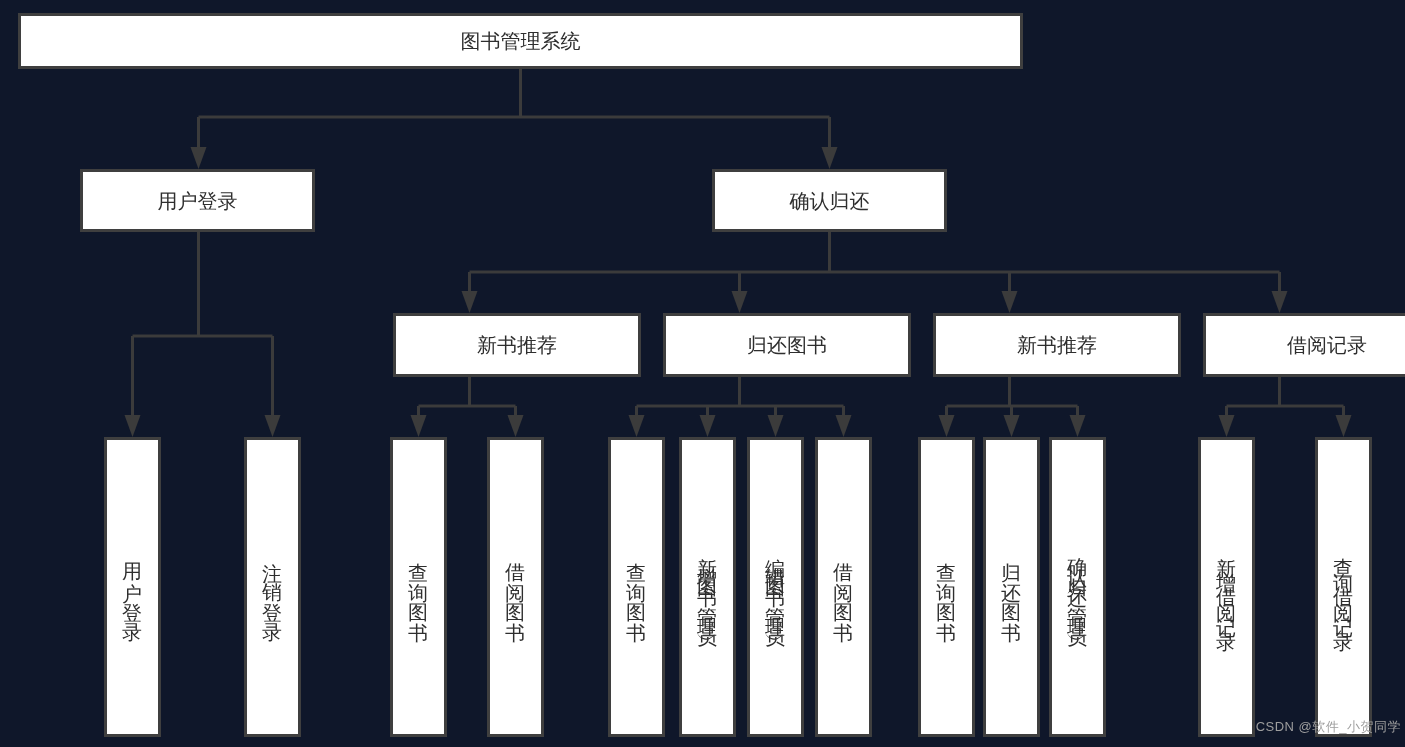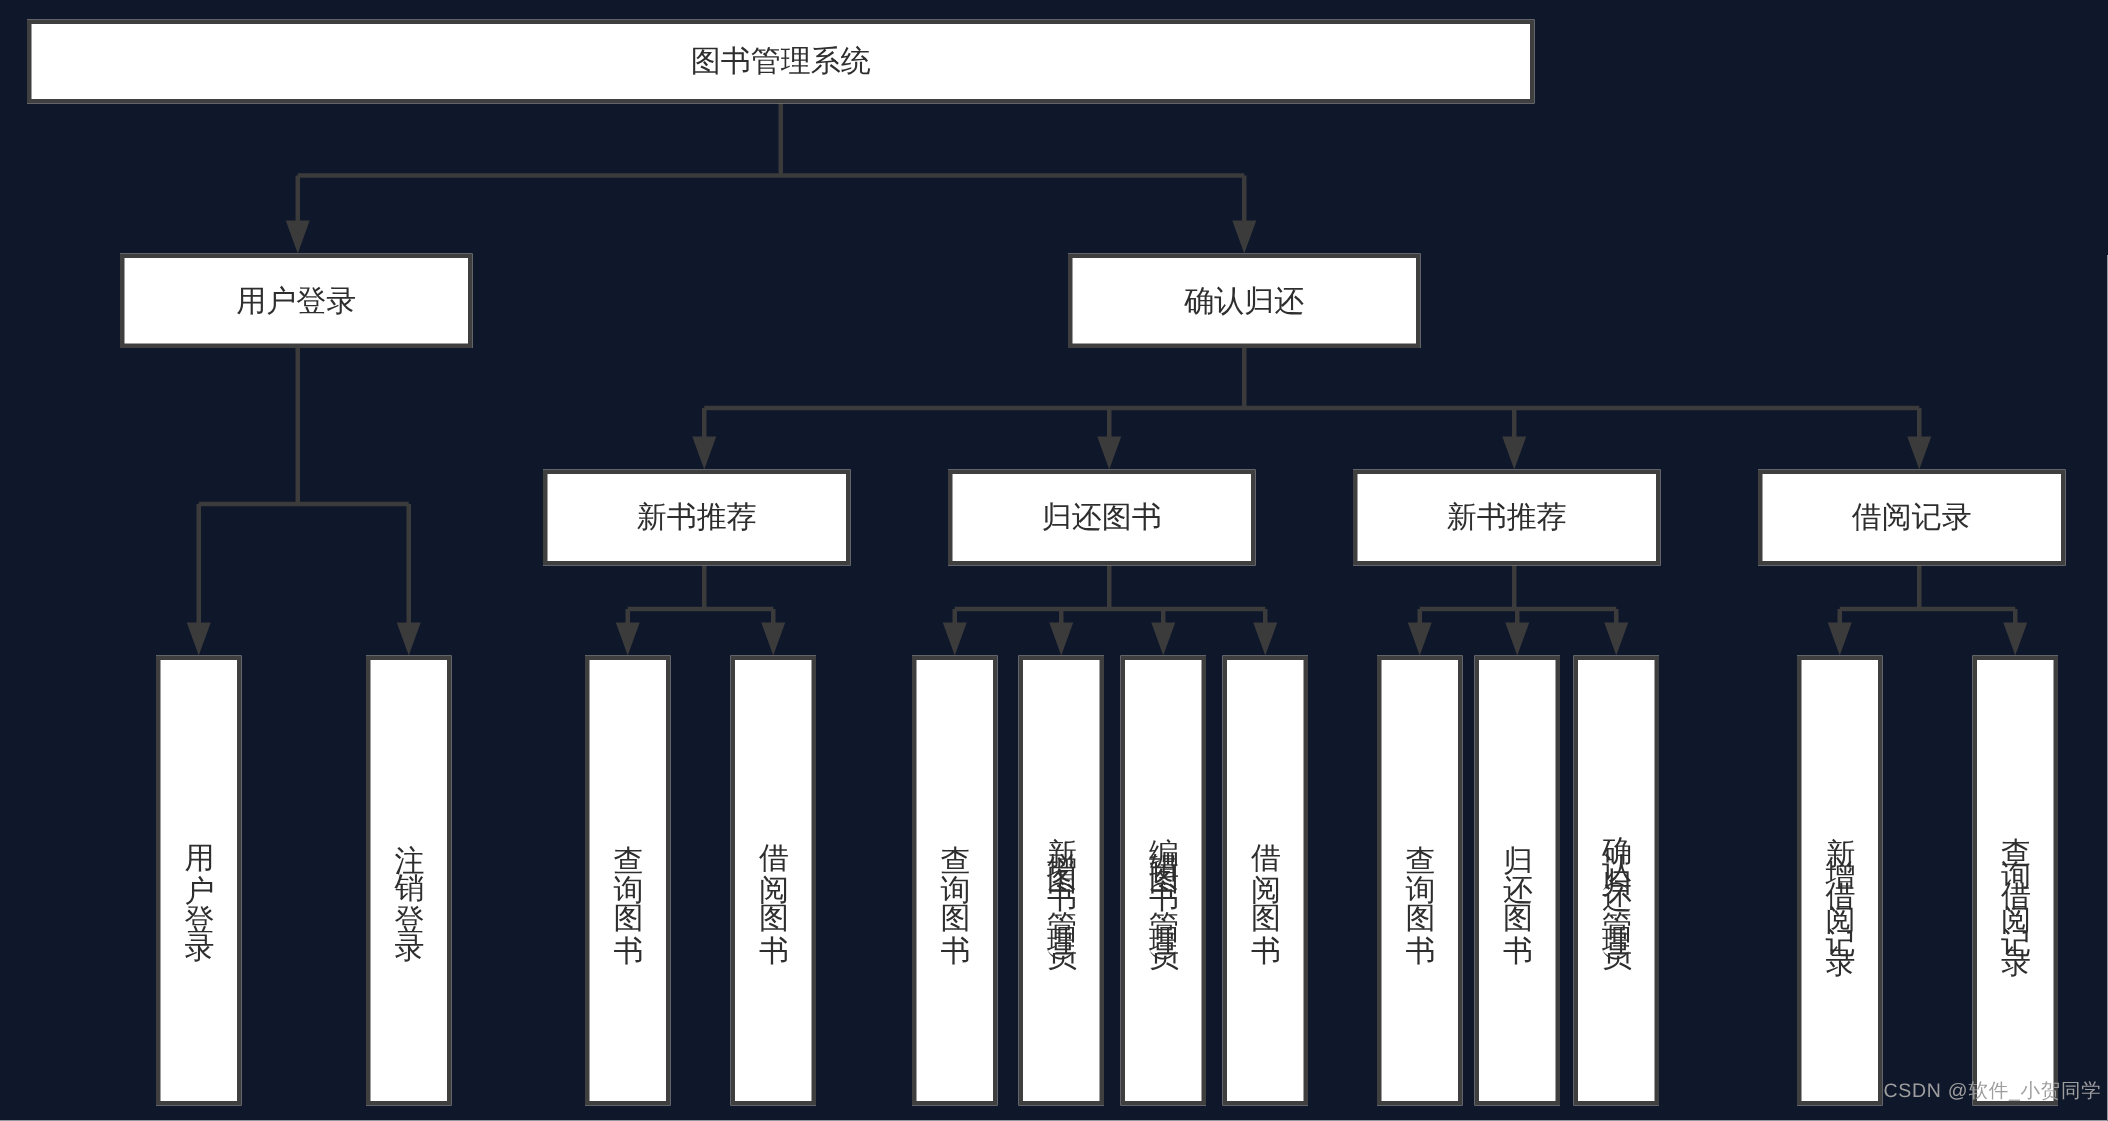--- a/index.html
+++ b/index.html
@@ -47,21 +47,21 @@
     white-space: nowrap;
   }
   .ls4 span { letter-spacing: 20px; }
   .ls6 span { letter-spacing: 15px; }
   .ls9 span { letter-spacing: 10px; }
   
   .n-root   { left: 18px;   top: 13px;  width: 1005px; height: 56px; }
   .lvl2     { top: 169px; height: 63px; width: 235px; }
   .n-l2a    { left: 80px; }
   .n-l2b    { left: 712px; }
-  .lvl3     { top: 313px; height: 64px; width: 205px; }
+  .lvl3     { top: 313px; height: 64px; width: 248px; margin-left: 31px; }
   .n-l3a    { left: 362px; }
   .n-l3b    { left: 632px; }
   .n-l3c    { left: 902px; }
   .n-l3d    { left: 1172px; }
   .leaf     { top: 437px; height: 300px; width: 57px; }
   .n-f1a { left: 104px; }  .n-f1b { left: 244px; }
   .n-f2a { left: 390px; }  .n-f2b { left: 487px; }
   .n-f3a { left: 608px; }  .n-f3b { left: 679px; }  .n-f3c { left: 747px; }  .n-f3d { left: 815px; }
   .n-f4a { left: 918px; }  .n-f4b { left: 983px; }  .n-f4c { left: 1049px; }
   .n-f5a { left: 1198px; } .n-f5b { left: 1315px; }

